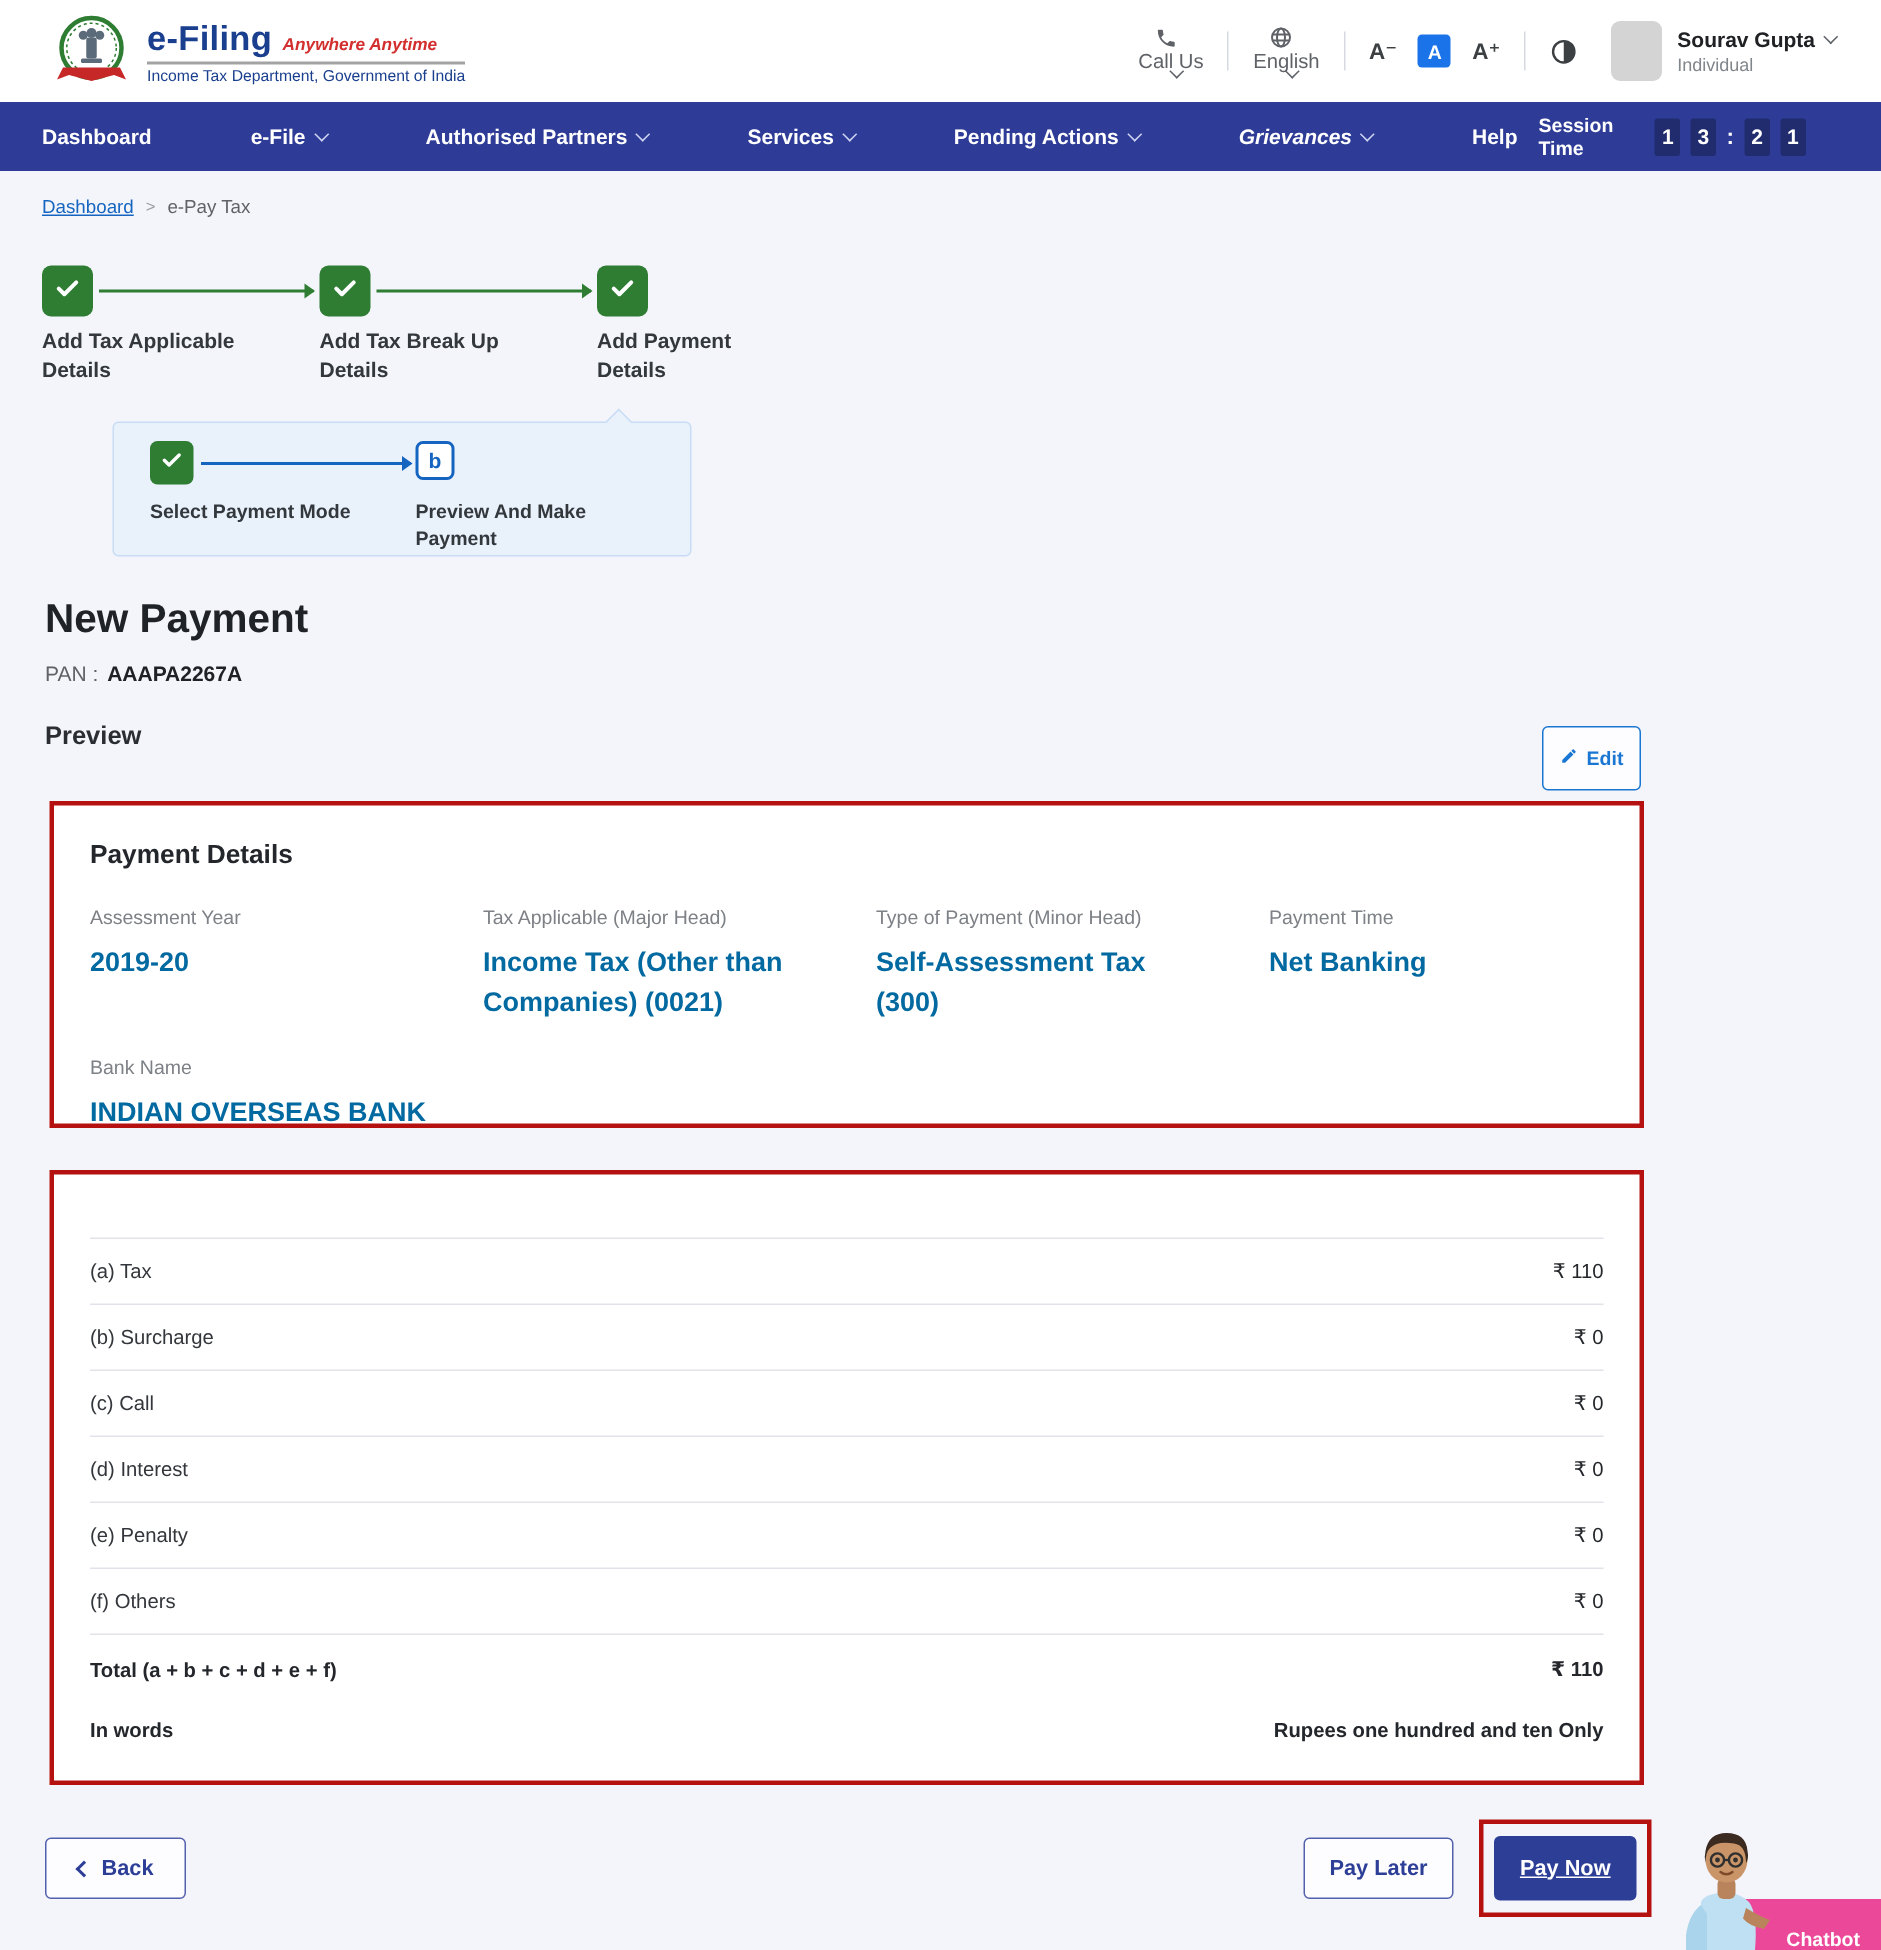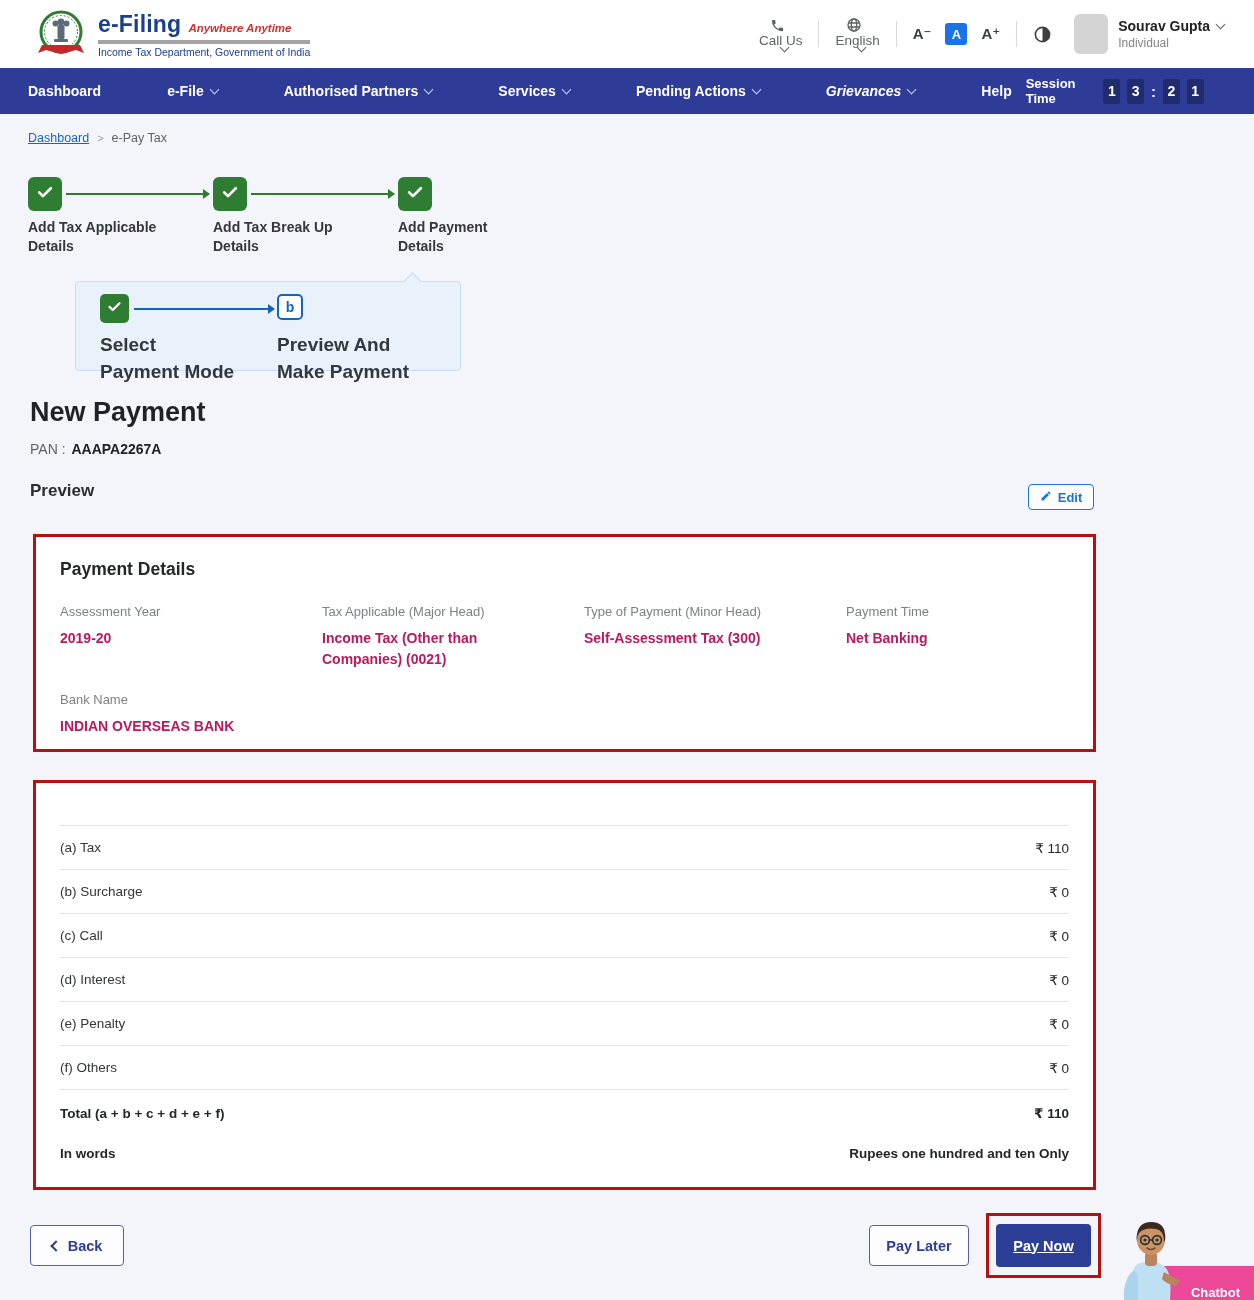--- a/index.html
+++ b/index.html
@@ -4,21 +4,21 @@
 <style>
   * { margin:0; padding:0; box-sizing:border-box; }
   html,body { background:#eef0f7; }
   body { font-family:"Liberation Sans","DejaVu Sans",sans-serif; }
   .page { position:relative; width:1254px; height:1300px; background:#f4f5fa; overflow:hidden; margin:0 auto; }
 
   
   .tophdr { position:absolute; top:0; left:0; width:100%; height:68px; background:#ffffff; display:flex; align-items:center; }
   .logo-wrap { display:flex; align-items:center; margin-left:34px; }
   .logo-text { margin-left:10px; }
-  .logo-line1 { display:flex; align-items:baseline; border-bottom:4px solid #a3a3a3; padding-bottom:2px; }
+  .logo-line1 { display:flex; align-items:baseline; border-bottom:2px solid #a3a3a3; padding-bottom:2px; }
   .efiling { color:#1a3f8f; font-size:23px; font-weight:bold; letter-spacing:0.2px; }
   .tagline { color:#d32f2f; font-size:11.5px; font-style:italic; font-weight:bold; margin-left:7px; }
   .logo-sub { color:#1a3f8f; font-size:10.5px; margin-top:2px; }
   .hdr-right { display:flex; align-items:center; margin-left:auto; margin-right:30px; color:#5f6368; }
   .hdr-item { display:flex; align-items:center; font-size:13.5px; color:#5f6368; cursor:pointer;flex-direction:column; }
   .hdr-sep { width:1px; height:26px; background:#d7d9e0; margin:0 16px; }
   .chev { width:7px; height:7px; border-right:1.6px solid currentColor; border-bottom:1.6px solid currentColor; display:inline-block; transform:rotate(45deg); margin-left:7px; margin-top:-4px; }
   .fontsize-group { display:flex; align-items:center; gap:14px; }
   .fs-btn { font-size:15px; color:#3c4043; font-weight:bold; cursor:pointer; }
   .fs-btn.active { background:#1a73e8; color:#fff; width:22px; height:22px; display:flex; align-items:center; justify-content:center; border-radius:3px; font-size:13px; }
@@ -49,37 +49,37 @@
   .step-arrow { position:absolute; top:193px; height:2px; background:#2e7d32; }
   .step-arrow::after { content:""; position:absolute; right:-1px; top:-4px; border-left:7px solid #2e7d32; border-top:5px solid transparent; border-bottom:5px solid transparent; }
 
   
   .subpanel { position:absolute; top:281px; left:75px; width:386px; height:90px; background:#e9f1fb; border:1px solid #c7dcf5; border-radius:4px; }
   .subpanel .notch { position:absolute; top:-7px; left:330px; width:13px; height:13px; background:#e9f1fb; border-left:1px solid #c7dcf5; border-top:1px solid #c7dcf5; transform:rotate(45deg); }
   .sub-check { position:absolute; top:12px; left:24px; width:29px; height:29px; background:#2e7d32; border-radius:5px; display:flex; align-items:center; justify-content:center; }
   .sub-arrow { position:absolute; top:26px; left:58px; width:140px; height:2px; background:#1565c0; }
   .sub-arrow::after { content:""; position:absolute; right:-1px; top:-4px; border-left:7px solid #1565c0; border-top:5px solid transparent; border-bottom:5px solid transparent; }
   .sub-b { position:absolute; top:12px; left:201px; width:26px; height:26px; background:#fff; border:2px solid #1565c0; border-radius:5px; color:#1565c0; font-weight:bold; font-size:14px; display:flex; align-items:center; justify-content:center; }
-  .sub-label { position:absolute; top:50px; width:140px; font-size:19px; font-weight:bold; color:#33383d; line-height:1.4; }
+  .sub-label { position:absolute; top:50px; width:140px; font-size:13px; font-weight:bold; color:#33383d; line-height:1.4; }
 
   
   .pg-title { position:absolute; top:397px; left:30px; font-size:27px; font-weight:bold; color:#1f2227; }
   .pan-row { position:absolute; top:441px; left:30px; font-size:14px; color:#5f6368; }
   .pan-row b { color:#202124; font-weight:bold; margin-left:2px; }
   .preview-title { position:absolute; top:481px; left:30px; font-size:17px; font-weight:bold; color:#2a2e33; }
-  .edit-btn { position:absolute; top:484px; left:1028px; width:66px; height:26px; background:#fdfdff; border:1px solid #1976d2; border-radius:4px; color:#1976d2; font-size:13px; font-weight:bold; display:flex; align-items:center; justify-content:center; gap:6px; cursor:pointer; }
+  .edit-btn { position:absolute; top:484px; left:1028px; width:66px; height:43px; background:#fdfdff; border:1px solid #1976d2; border-radius:4px; color:#1976d2; font-size:13px; font-weight:bold; display:flex; align-items:center; justify-content:center; gap:6px; cursor:pointer; }
 
   
   .card { position:absolute; left:33px; width:1063px; background:#fff; border:3px solid #b51111; }
   .card1 { top:534px; height:218px; padding:22px 24px; }
   .card2 { top:780px; height:410px; padding:22px 24px 0; }
   .card-title { font-size:17.5px; font-weight:bold; color:#23262b; }
   .fields { display:grid; grid-template-columns:262px 262px 262px 1fr; margin-top:24px; }
   .fld-label { font-size:13px; color:#7d8186; }
-  .fld-value { font-size:14px; font-weight:bold; color:#be185d; margin-top:9px; line-height:1.5; padding-right:55px; }
+  .fld-value { font-size:18px; font-weight:bold; color:#0369a1; margin-top:9px; line-height:1.5; padding-right:55px; }
   .fields2 { margin-top:22px; }
 
   .tb-divider { border-bottom:1px solid #e2e3ea; margin-top:20px; }
   .tb-row { height:44px; display:flex; align-items:center; justify-content:space-between; border-bottom:1px solid #e2e3ea; font-size:13.5px; color:#33363b; }
   .tb-row .amt { color:#23262b; font-weight:normal; }
   .tb-total { height:46px; display:flex; align-items:center; justify-content:space-between; font-size:13.5px; font-weight:bold; color:#23262b; }
   .tb-words { height:34px; display:flex; align-items:center; justify-content:space-between; font-size:13.5px; font-weight:bold; color:#23262b; }
 
   
   .btn-outline { position:absolute; height:41px; background:#fdfdff; border:1px solid #5361ad; border-radius:4px; color:#2d3e97; font-size:14.5px; font-weight:bold; display:flex; align-items:center; justify-content:center; cursor:pointer; }

